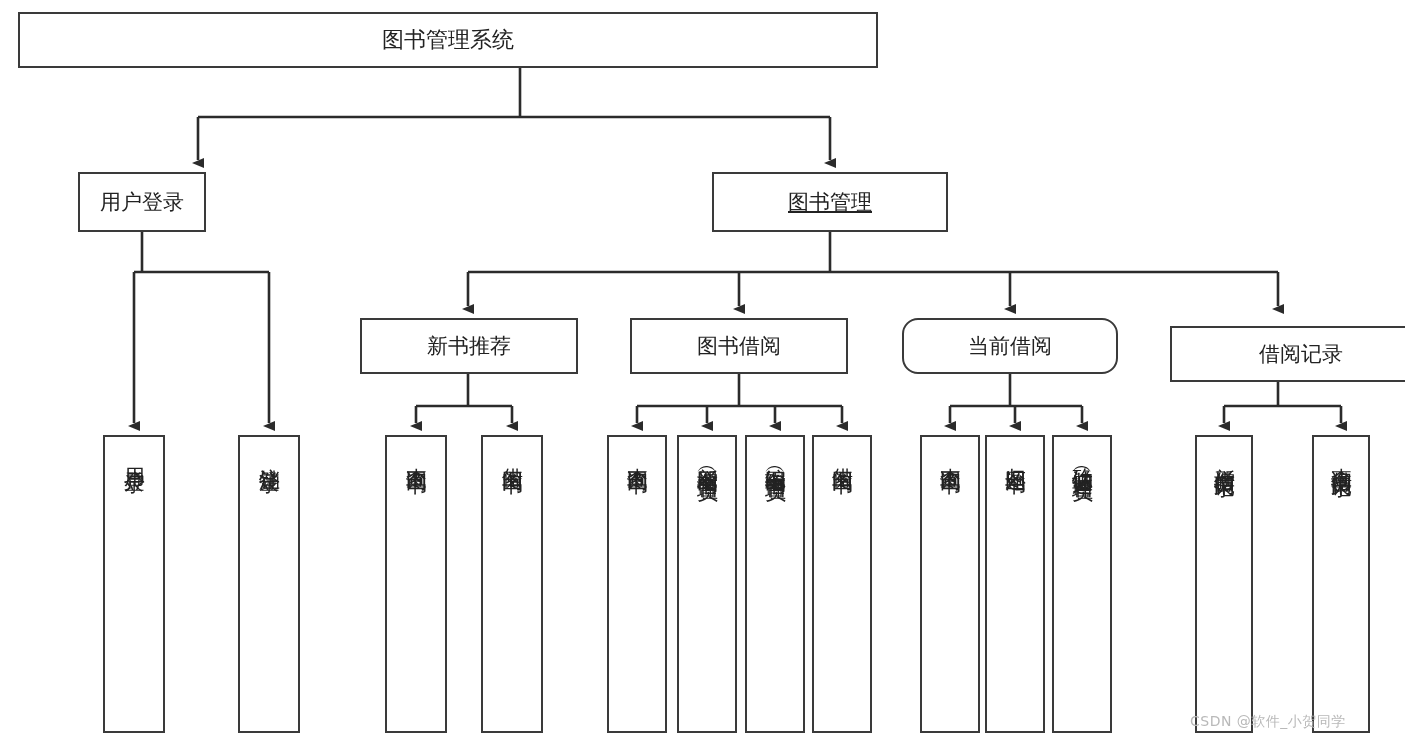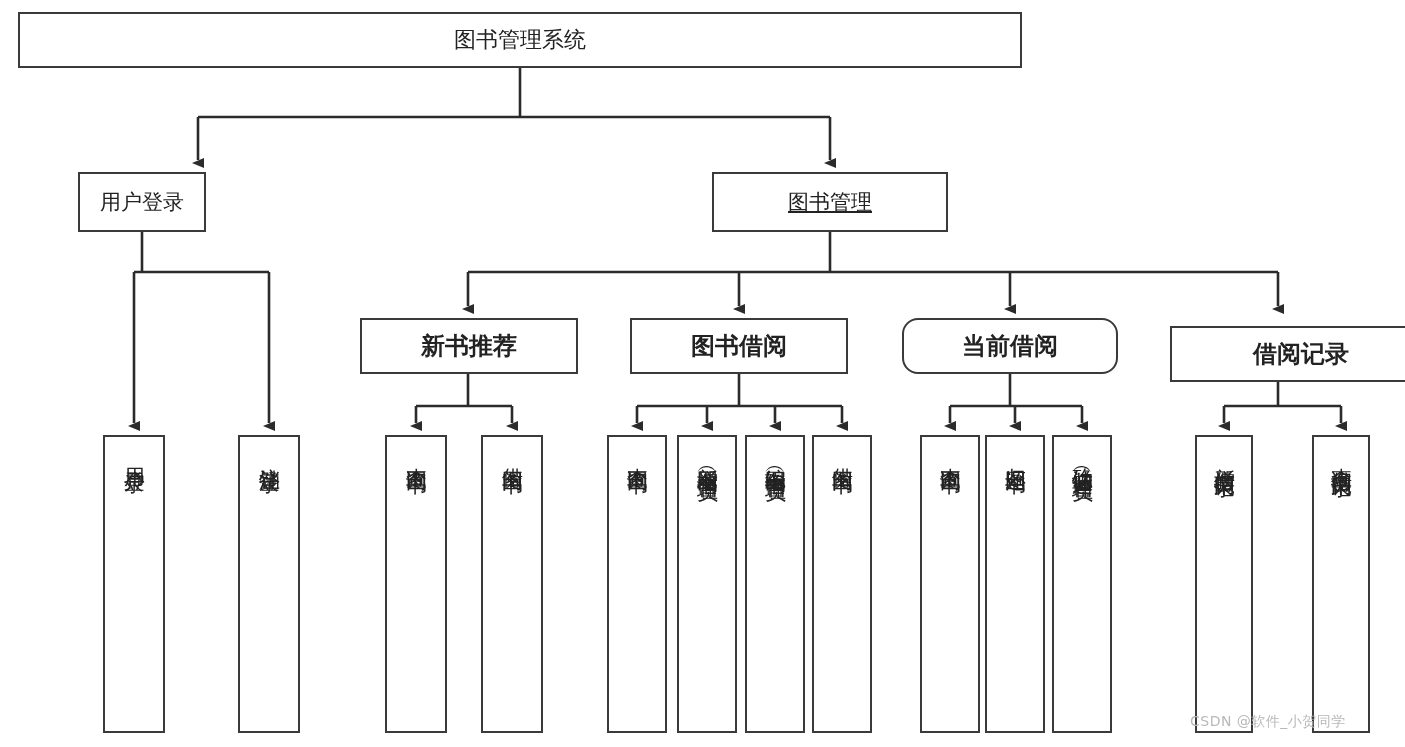--- a/index.html
+++ b/index.html
@@ -37,22 +37,21 @@
     color: #222222;
     line-height: 1.18;
   }
   .node.root {
     font-size: 22px;
   }
   .node.level2 {
     font-size: 21px;
   }
   .node.level3 {
-    font-size: 24px;
-    font-weight: bold;
+    font-size: 21px;
   }
   .node.leaf {
     font-size: 21px;
     align-items: flex-start;
     justify-content: center;
     padding-top: 14px;
   }
   .node.leaf .vtext {
     writing-mode: vertical-rl;
     text-orientation: upright;
@@ -117,21 +116,21 @@
       <path d="M1015,406 L1015,423" marker-end="url(#arrow)"></path>
       <path d="M1082,406 L1082,423" marker-end="url(#arrow)"></path>
 
       <path d="M1278,374 L1278,406"></path>
       <path d="M1224,406 L1341,406"></path>
       <path d="M1224,406 L1224,423" marker-end="url(#arrow)"></path>
       <path d="M1341,406 L1341,423" marker-end="url(#arrow)"></path>
     </g>
   </svg>
 
-  <div class="node root" style="left: 18px; top: 12px; width: 1004px; height: 56px;">
+  <div class="node root" style="left: 18px; top: 12px; width: 860px; height: 56px;">
     <span>图书管理系统</span>
   </div>
 
   <div class="node level2" style="left: 78px; top: 172px; width: 128px; height: 60px;">
     <span>用户登录</span>
   </div>
   <div class="node level2" style="left: 712px; top: 172px; width: 236px; height: 60px; text-decoration: underline;">
     <span>图书管理</span>
   </div>
 

